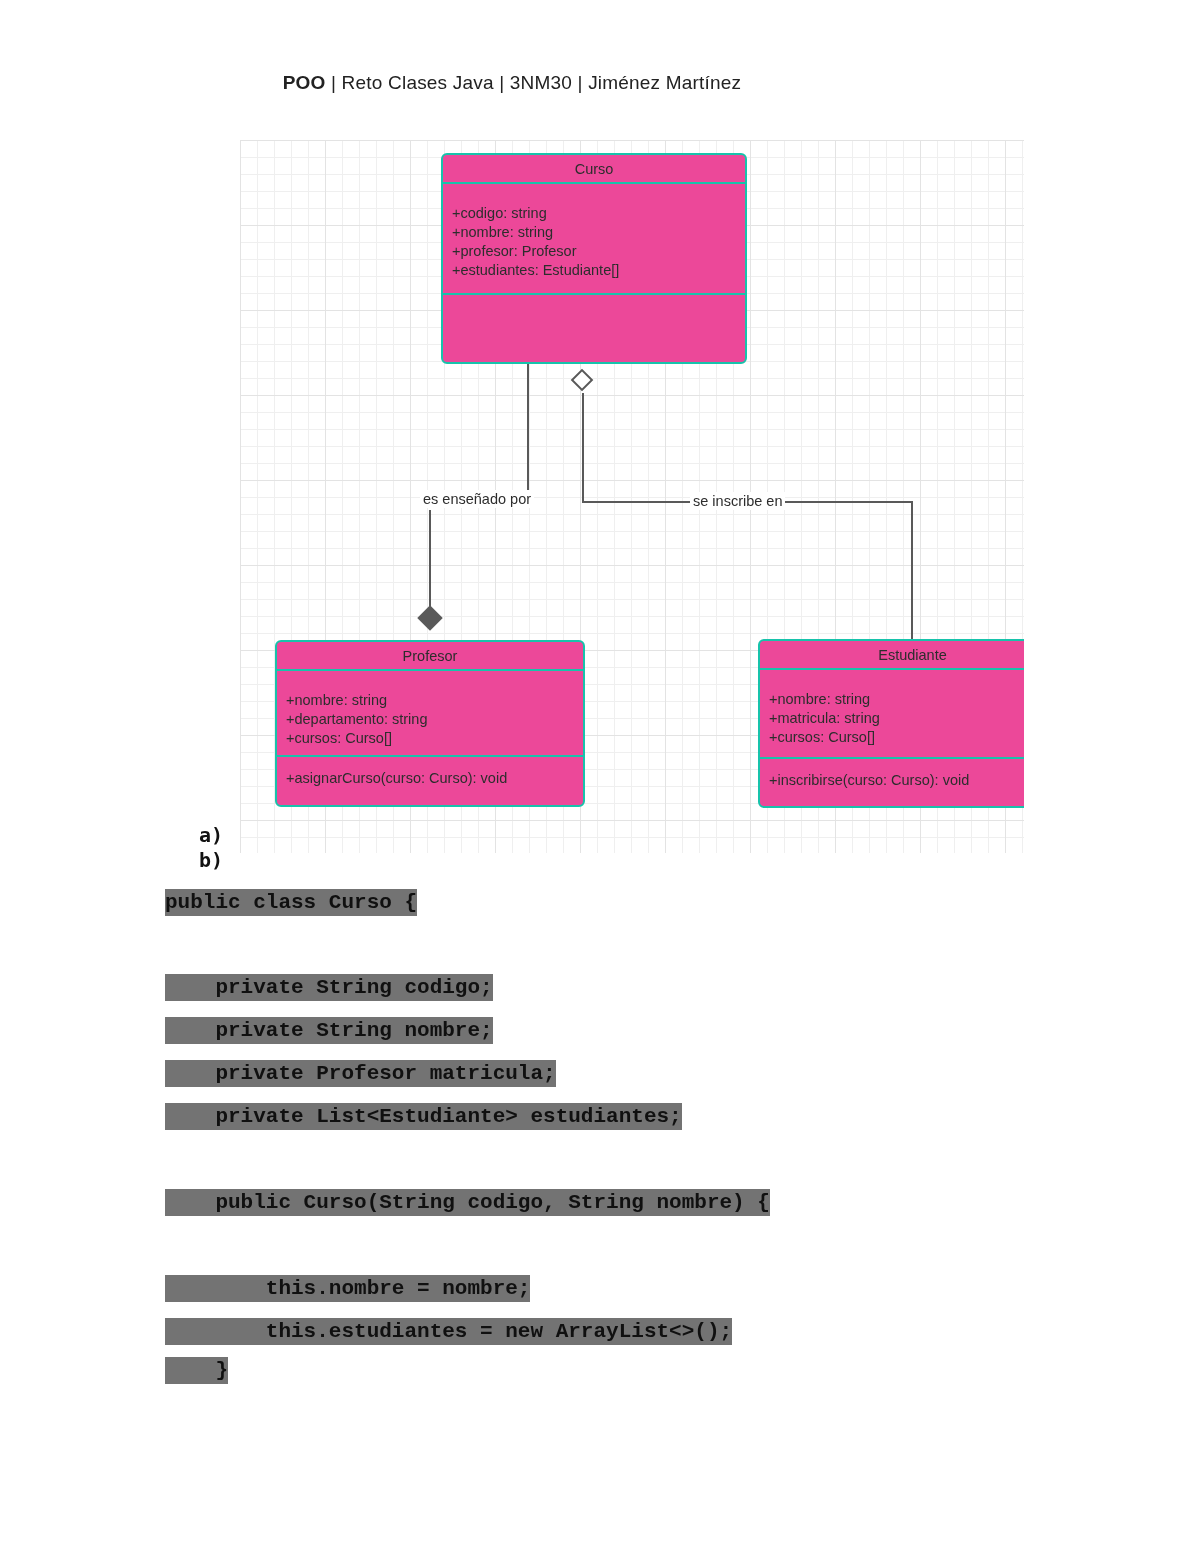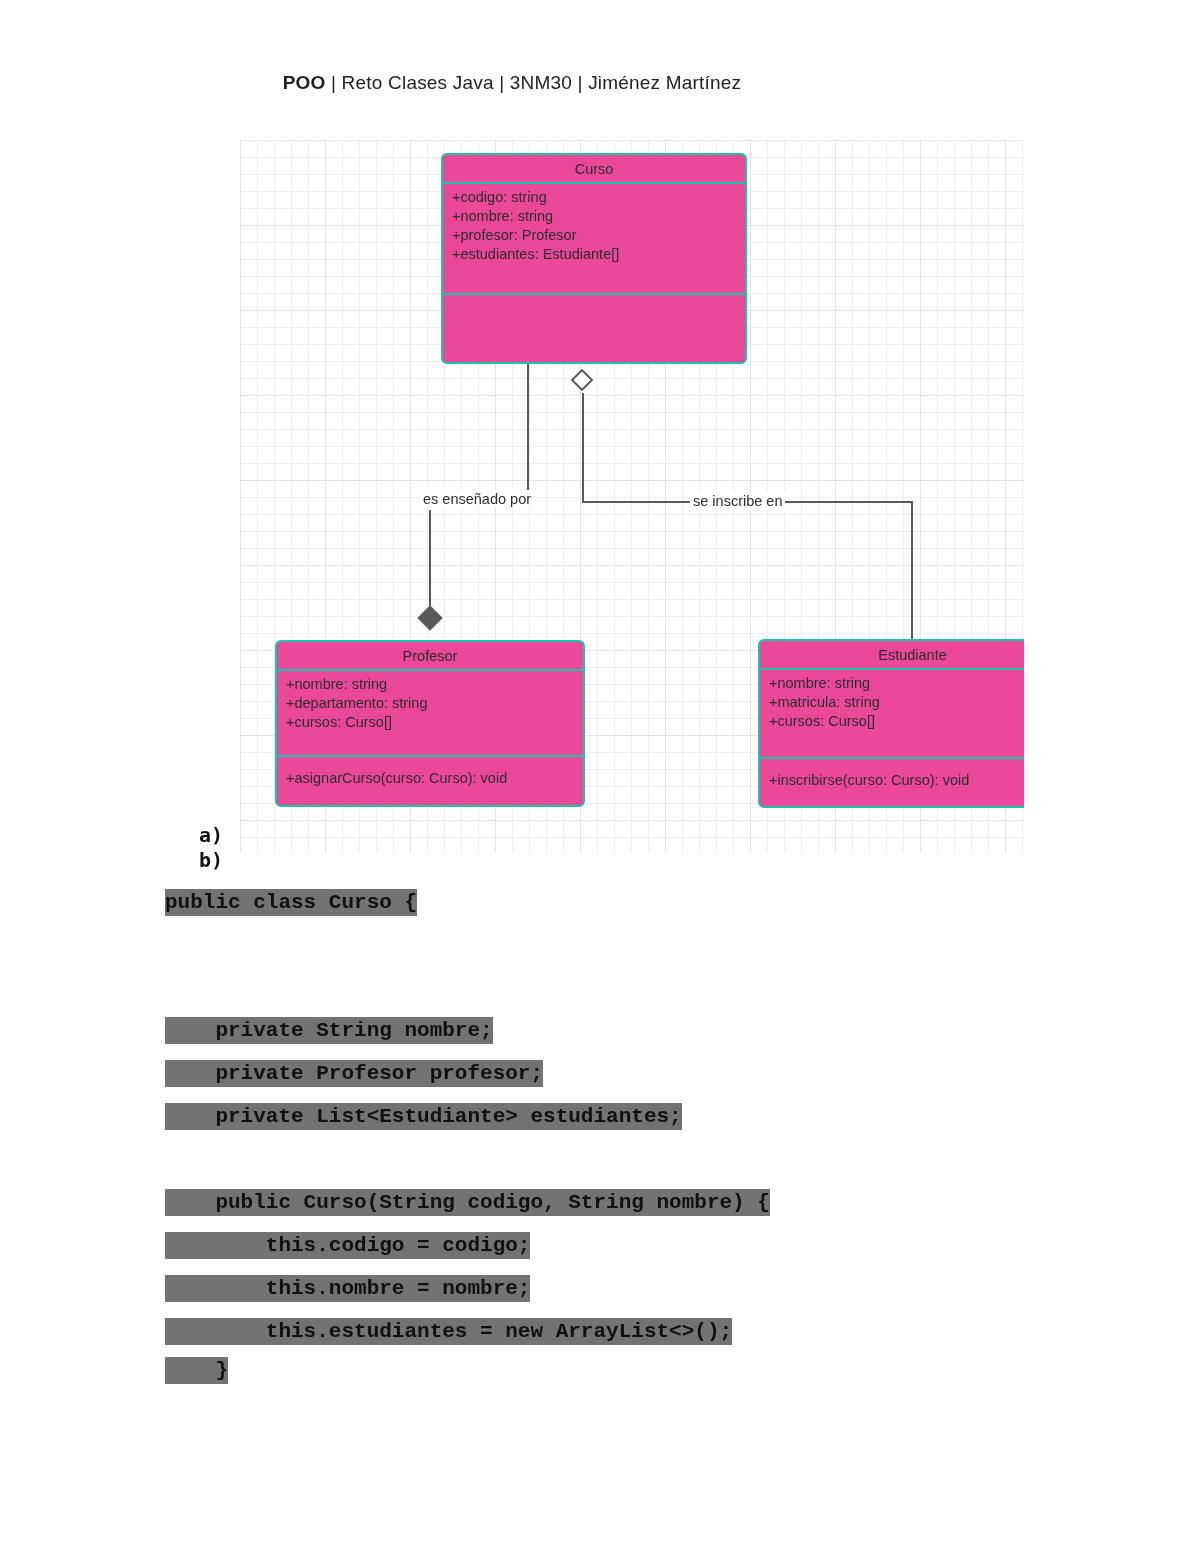--- a/index.html
+++ b/index.html
@@ -35,21 +35,21 @@
     border-radius:6px;
     color:#2d2d2d;
     font-size:14.5px;
     overflow:hidden;
   }
   .uml-title {
     text-align:center;
     padding:6px 4px 5px 4px;
     border-bottom:2px solid #17c3ab;
   }
-  .uml-attrs { padding:4px 9px; border-bottom:2px solid #17c3ab; }
+  .uml-attrs { padding:20px 9px; border-bottom:2px solid #17c3ab; }
   .uml-attrs div, .uml-methods div { line-height:19px; }
   .uml-methods { padding:12px 9px; }
   #box-curso      { left:441px; top:153px; width:306px; height:211px; }
   #box-curso .uml-attrs   { height:111px; }
   #box-profesor   { left:275px; top:640px; width:310px; height:167px; }
   #box-profesor .uml-attrs { height:86px; }
   #box-estudiante { left:758px; top:639px; width:309px; height:169px; }
   #box-estudiante .uml-attrs { height:89px; }
   
   .vline, .hline { position:absolute; background:#595959; }
@@ -150,22 +150,22 @@
     </div>
     <div class="uml-methods">
       <div>+inscribirse(curso: Curso): void</div>
     </div>
   </div>
 
   <div class="list-marker" id="marker-a">a)</div>
   <div class="list-marker" id="marker-b">b)</div>
 
   <div class="code-line" style="top:889px">public class Curso {</div>
+  <div class="code-line" style="top:974px">    private String codigo;</div>
   <div class="code-line" style="top:1017px">    private String nombre;</div>
-  <div class="code-line" style="top:1060px">    private Profesor profesor;</div>
+  <div class="code-line" style="top:1060px">    private Profesor matricula;</div>
   <div class="code-line" style="top:1103px">    private List&lt;Estudiante&gt; estudiantes;</div>
   <div class="code-line" style="top:1189px">    public Curso(String codigo, String nombre) {</div>
-  <div class="code-line" style="top:1232px">        this.codigo = codigo;</div>
   <div class="code-line" style="top:1275px">        this.nombre = nombre;</div>
   <div class="code-line" style="top:1318px">        this.estudiantes = new ArrayList&lt;&gt;();</div>
   <div class="code-line" style="top:1357px">    }</div>
 
 </div>
 
 </body></html>

